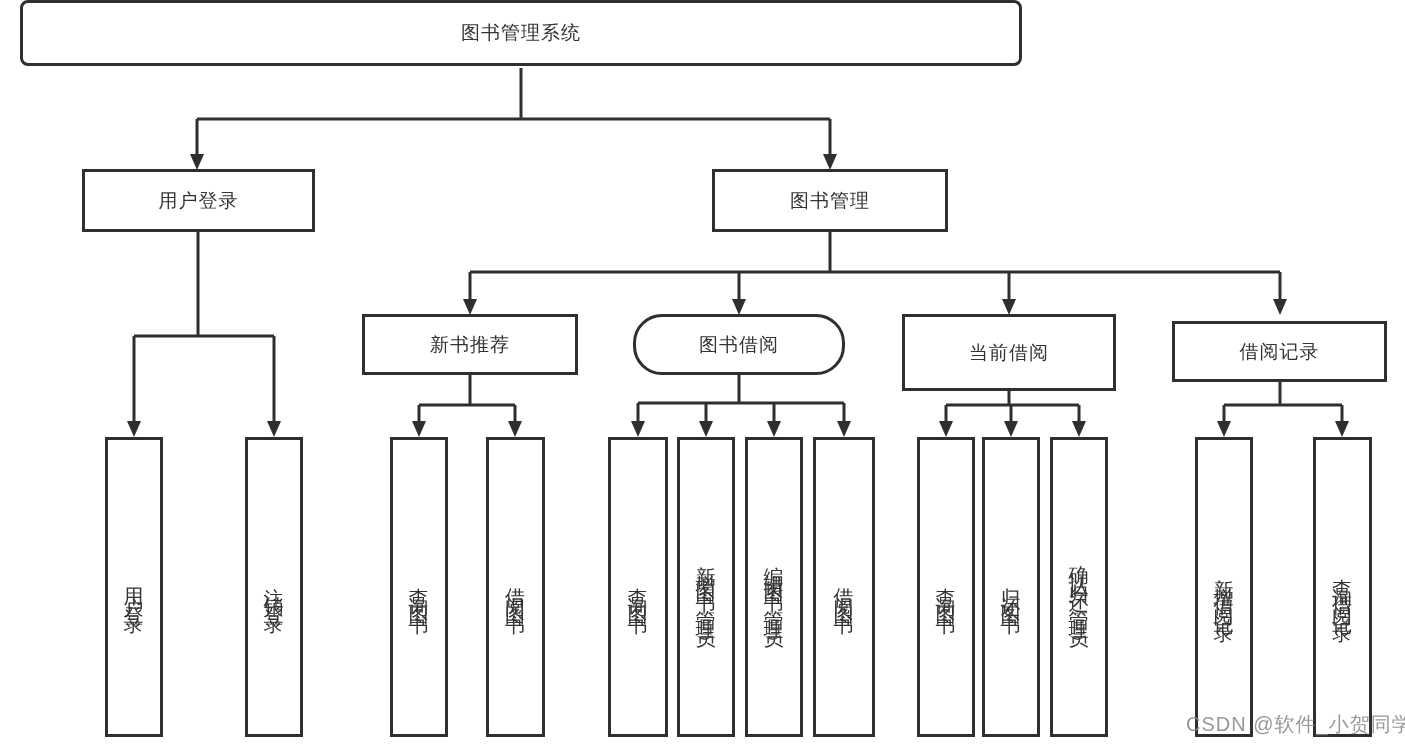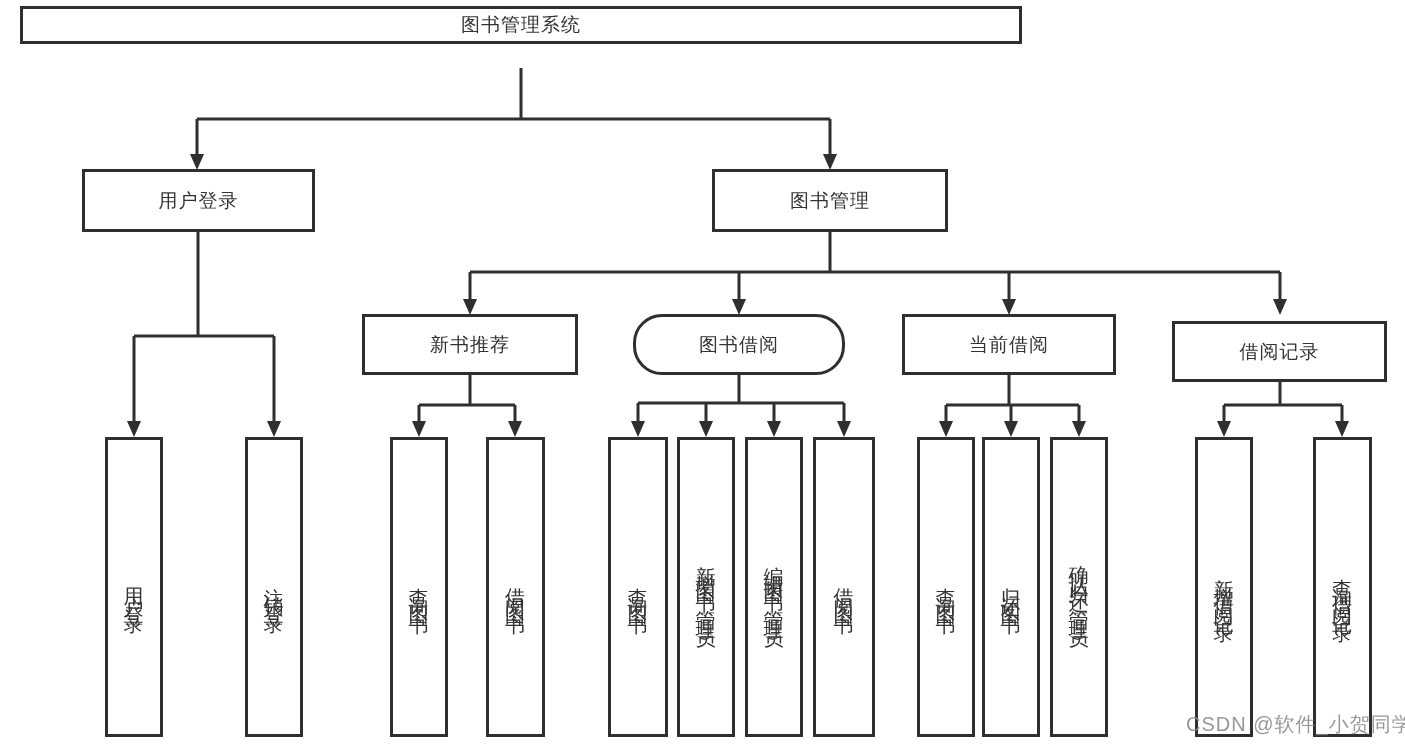--- a/index.html
+++ b/index.html
@@ -88,28 +88,28 @@
       <polygon points="767,421 781,421 774,437"></polygon>
       <polygon points="837,421 851,421 844,437"></polygon>
       <polygon points="939,421 953,421 946,437"></polygon>
       <polygon points="1004,421 1018,421 1011,437"></polygon>
       <polygon points="1072,421 1086,421 1079,437"></polygon>
       <polygon points="1217,421 1231,421 1224,437"></polygon>
       <polygon points="1335,421 1349,421 1342,437"></polygon>
     </g>
   </svg>
 
-  <div class="node h-node" style="left:20px; top:6px; width:1002px; height:38px;">图书管理系统</div>
+  <div class="node h-node" style="left:20px; top:0; width:1002px; height:66px;border-radius:8px;">图书管理系统</div>
 
   <div class="node h-node" style="left:82px; top:169px; width:233px; height:63px;">用户登录</div>
   <div class="node h-node" style="left:362px; top:314px; width:216px; height:61px;">新书推荐</div>
 
   <div class="node h-node" style="left:712px; top:169px; width:236px; height:63px;">图书管理</div>
   <div class="node h-node" style="left:633px; top:314px; width:212px; height:61px;border-radius:29px;">图书借阅</div>
-  <div class="node h-node" style="left:902px; top:314px; width:214px; height:61px;">当前借阅</div>
+  <div class="node h-node" style="left:902px; top:314px; width:214px; height:77px;">当前借阅</div>
   <div class="node h-node" style="left:1172px; top:321px; width:215px; height:61px;">借阅记录</div>
 
   <div class="node v-node" style="left:105px; top:437px; width:58px; height:300px;">用户登录</div>
   <div class="node v-node" style="left:245px; top:437px; width:58px; height:300px;">注销登录</div>
 
   <div class="node v-node" style="left:390px; top:437px; width:58px; height:300px;">查询图书</div>
   <div class="node v-node" style="left:486px; top:437px; width:59px; height:300px;">借阅图书</div>
 
   <div class="node v-node" style="left:608px; top:437px; width:60px; height:300px;">查询图书</div>
   <div class="node v-node" style="left:677px; top:437px; width:58px; height:300px;">新增图书（管理员）</div>

